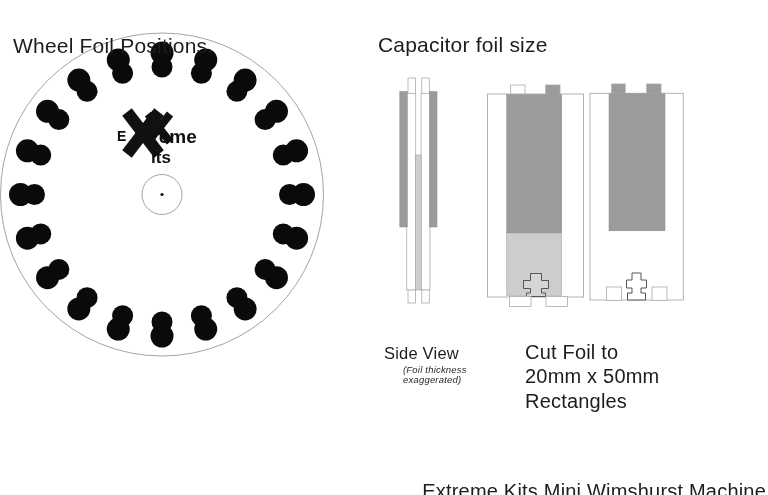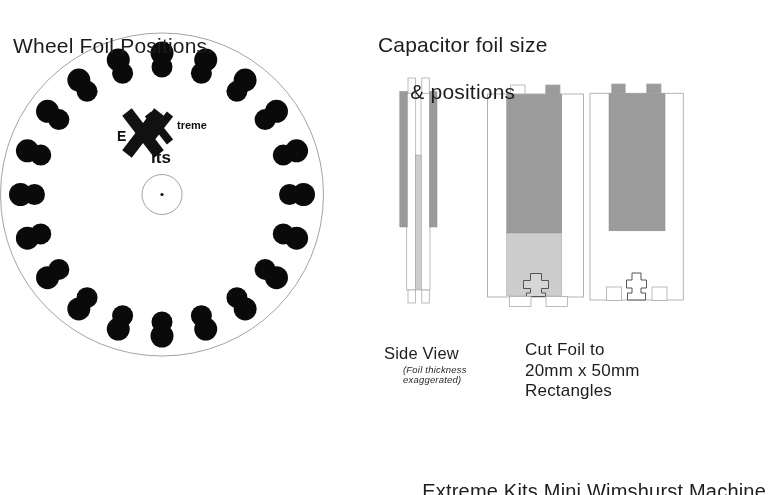--- a/index.html
+++ b/index.html
@@ -6,21 +6,21 @@
   body{
     width:768px;height:495px;position:relative;overflow:hidden;
     background:#ffffff;
     font-family:"Liberation Sans", sans-serif;
     color:#1d1d1d;
   }
   .label{position:absolute;white-space:pre-line;line-height:1.12;letter-spacing:.2px;margin-top:33px;}
   .t-title{font-size:21px;}
   .t-mid{font-size:16.5px;}
   .t-small{font-size:9.5px;line-height:1.1;color:#2a2a2a;font-style:italic;}
-  .t-cut{font-size:17px;line-height:1.22;}
+  .t-cut{font-size:20px;line-height:1.22;}
   .t-footer{font-size:20px;}
   .logo-text{position:absolute;font-weight:bold;color:#101010;letter-spacing:0;}
   svg{position:absolute;top:0;left:0;}
 </style>
 </head>
 <body>
 
 <svg width="768" height="495" viewBox="0 0 768 495">
 
   <g>
@@ -114,25 +114,24 @@
     <rect x="609" y="93.8" width="56" height="137" stroke="#8a8a8a" stroke-width="0.5" fill="#9b9b9b"></rect>
     <rect x="606.5" y="287" width="15" height="13.6" fill="#ffffff" stroke-width="0.8" stroke="#ababab"></rect>
     <rect x="652" y="287" width="15" height="13.6" fill="#ffffff" stroke-width="0.8" stroke="#ababab"></rect>
     <path d="M 632 273 H 641 V 280 H 646.5 V 288 H 641 V 293 H 645.5 V 300 H 627.5 V 293 H 632 V 288 H 626.5 V 280 H 632 Z" fill="#ffffff" stroke="#555555" stroke-width="1"></path>
   </g>
 </svg>
 
 <div class="label t-title" style="left:13px;top:1px;">Wheel Foil Positions.</div>
 
 <div class="label t-title" style="left:378px;top:0px;text-align:center;"><span>Capacitor foil size</span><br>
-  <span>&amp; positions</span>
 </div>
 
 <div class="logo-text" style="left:117px;top:128px;font-size:14px;">E</div>
-<div class="logo-text" style="left:145px;top:119px;font-size:11px;margin-left:32px;">treme</div>
+<div class="logo-text" style="left:145px;top:126px;font-size:19px;">treme</div>
 <div class="logo-text" style="left:151px;top:140px;font-size:17px;margin-top:8px;">its</div>
 
 <div class="label t-mid" style="left:384px;top:311px;">Side View</div>
 <div class="label t-small" style="left:403px;top:332px;">(Foil thickness
 exaggerated)</div>
 
 <div class="label t-cut" style="left:525px;top:307px;">Cut Foil to
 20mm x 50mm
 Rectangles</div>
 

